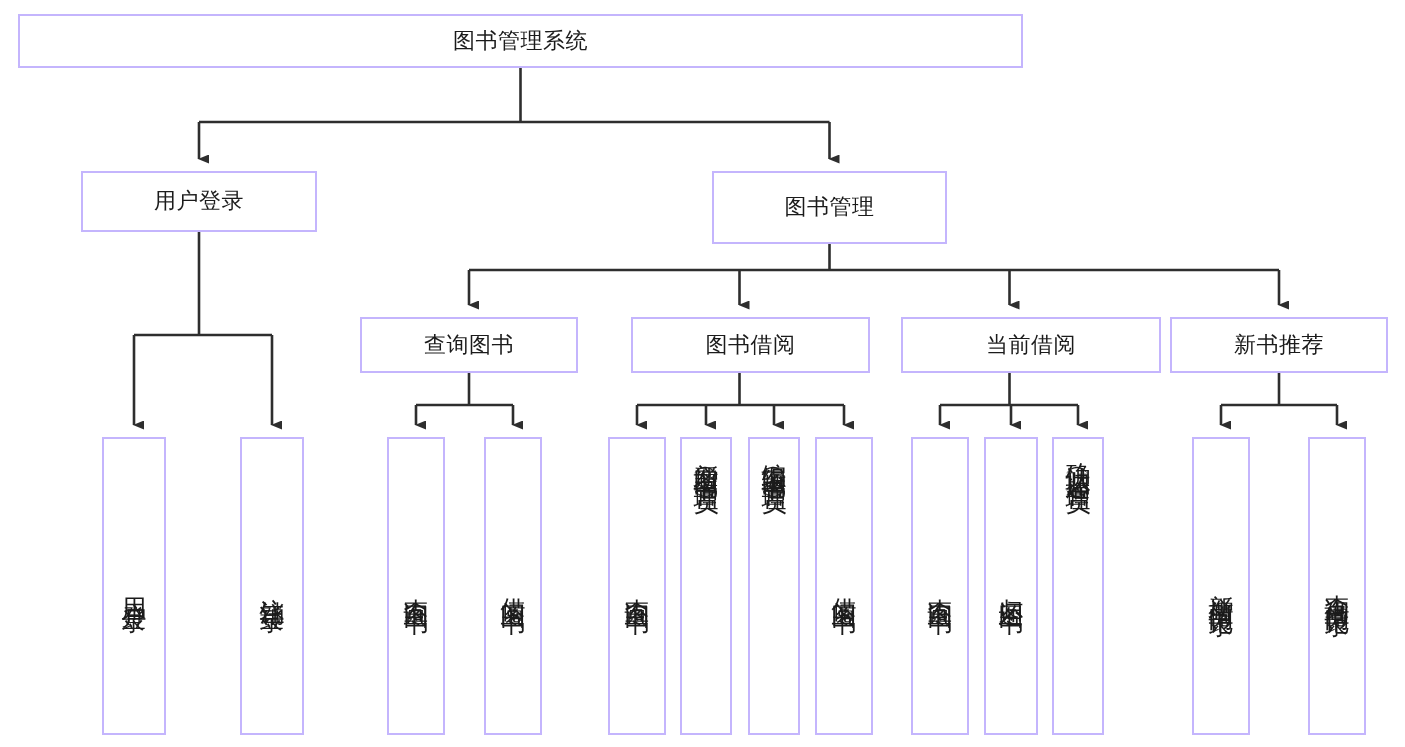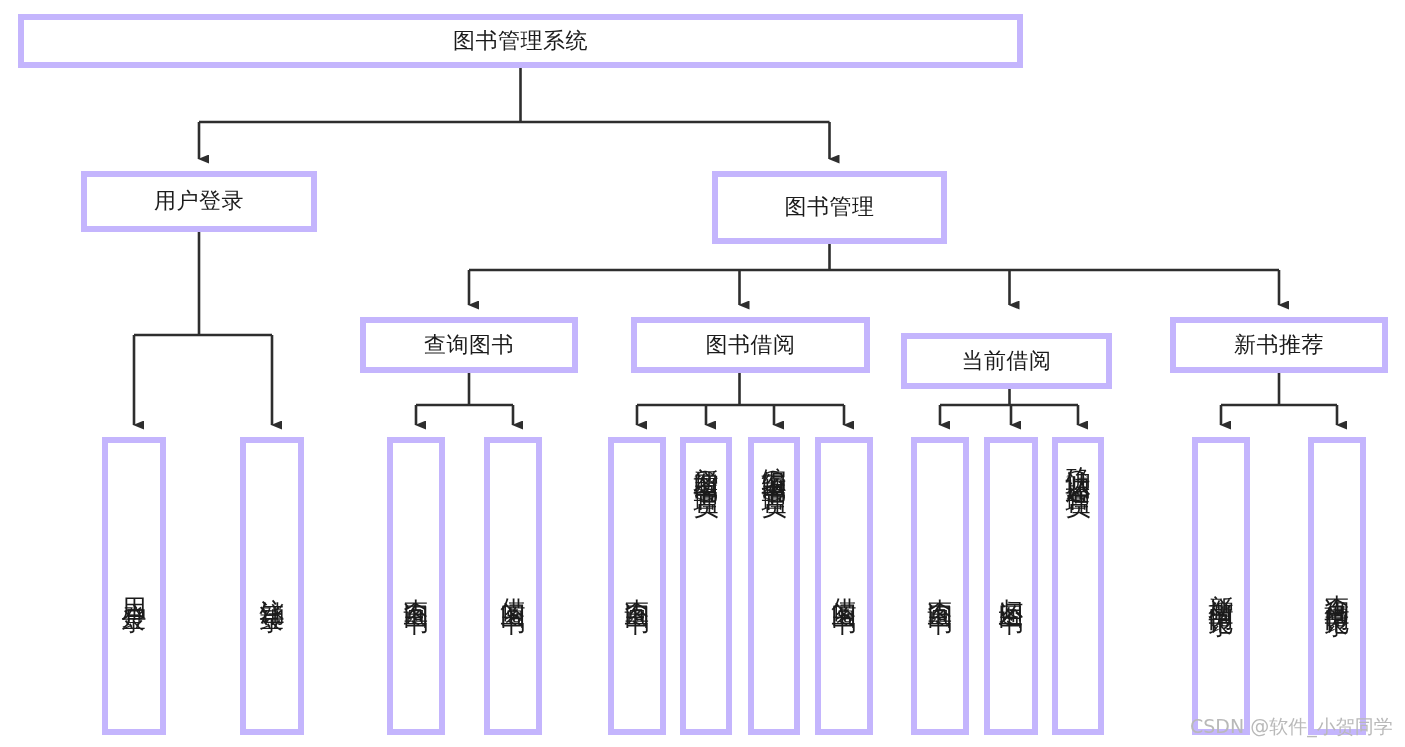--- a/index.html
+++ b/index.html
@@ -23,21 +23,21 @@
     left: 0;
     top: 0;
     width: 1405px;
     height: 747px;
     pointer-events: none;
   }
   .node {
     position: absolute;
     box-sizing: border-box;
     background: #ffffff;
-    border: 6px solid #c4b5fd;
+    border: 2px solid #c4b5fd;
     display: flex;
     align-items: center;
     justify-content: center;
     color: #1b1b1b;
     z-index: 2;
   }
   .node .label {
     display: block;
     text-align: center;
     line-height: 1.02;
@@ -132,21 +132,21 @@
       </div>
       <div class="node horiz" style="left: 712px; top: 171px; width: 235px; height: 73px;">
         <span class="label">图书管理</span>
       </div>
       <div class="node horiz" style="left: 360px; top: 317px; width: 218px; height: 56px;">
         <span class="label">查询图书</span>
       </div>
       <div class="node horiz" style="left: 631px; top: 317px; width: 239px; height: 56px;">
         <span class="label">图书借阅</span>
       </div>
-      <div class="node horiz" style="left: 901px; top: 317px; width: 211px; height: 56px; margin-top: 16px;">
+      <div class="node horiz" style="left: 901px; top: 317px; width: 260px; height: 56px;">
         <span class="label">当前借阅</span>
       </div>
       <div class="node horiz" style="left: 1170px; top: 317px; width: 218px; height: 56px;">
         <span class="label">新书推荐</span>
       </div>
       <div class="node vert mid" style="left: 102px; top: 437px; width: 64px; height: 298px;">
         <span class="label">用户登录</span>
       </div>
       <div class="node vert mid" style="left: 240px; top: 437px; width: 64px; height: 298px;">
         <span class="label">注销登录</span>
@@ -179,14 +179,13 @@
         <span class="label">确认归还（管理员）</span>
       </div>
       <div class="node vert mid" style="left: 1192px; top: 437px; width: 58px; height: 298px;">
         <span class="label">新增借阅记录</span>
       </div>
       <div class="node vert mid" style="left: 1308px; top: 437px; width: 58px; height: 298px;">
         <span class="label">查询借阅记录</span>
       </div>
     </div>
 
-  <div class="watermark" style="left: 1190px; top: 714px;">CSDN @软件_小贺同学</div>
 </div>
 
 </body></html>

